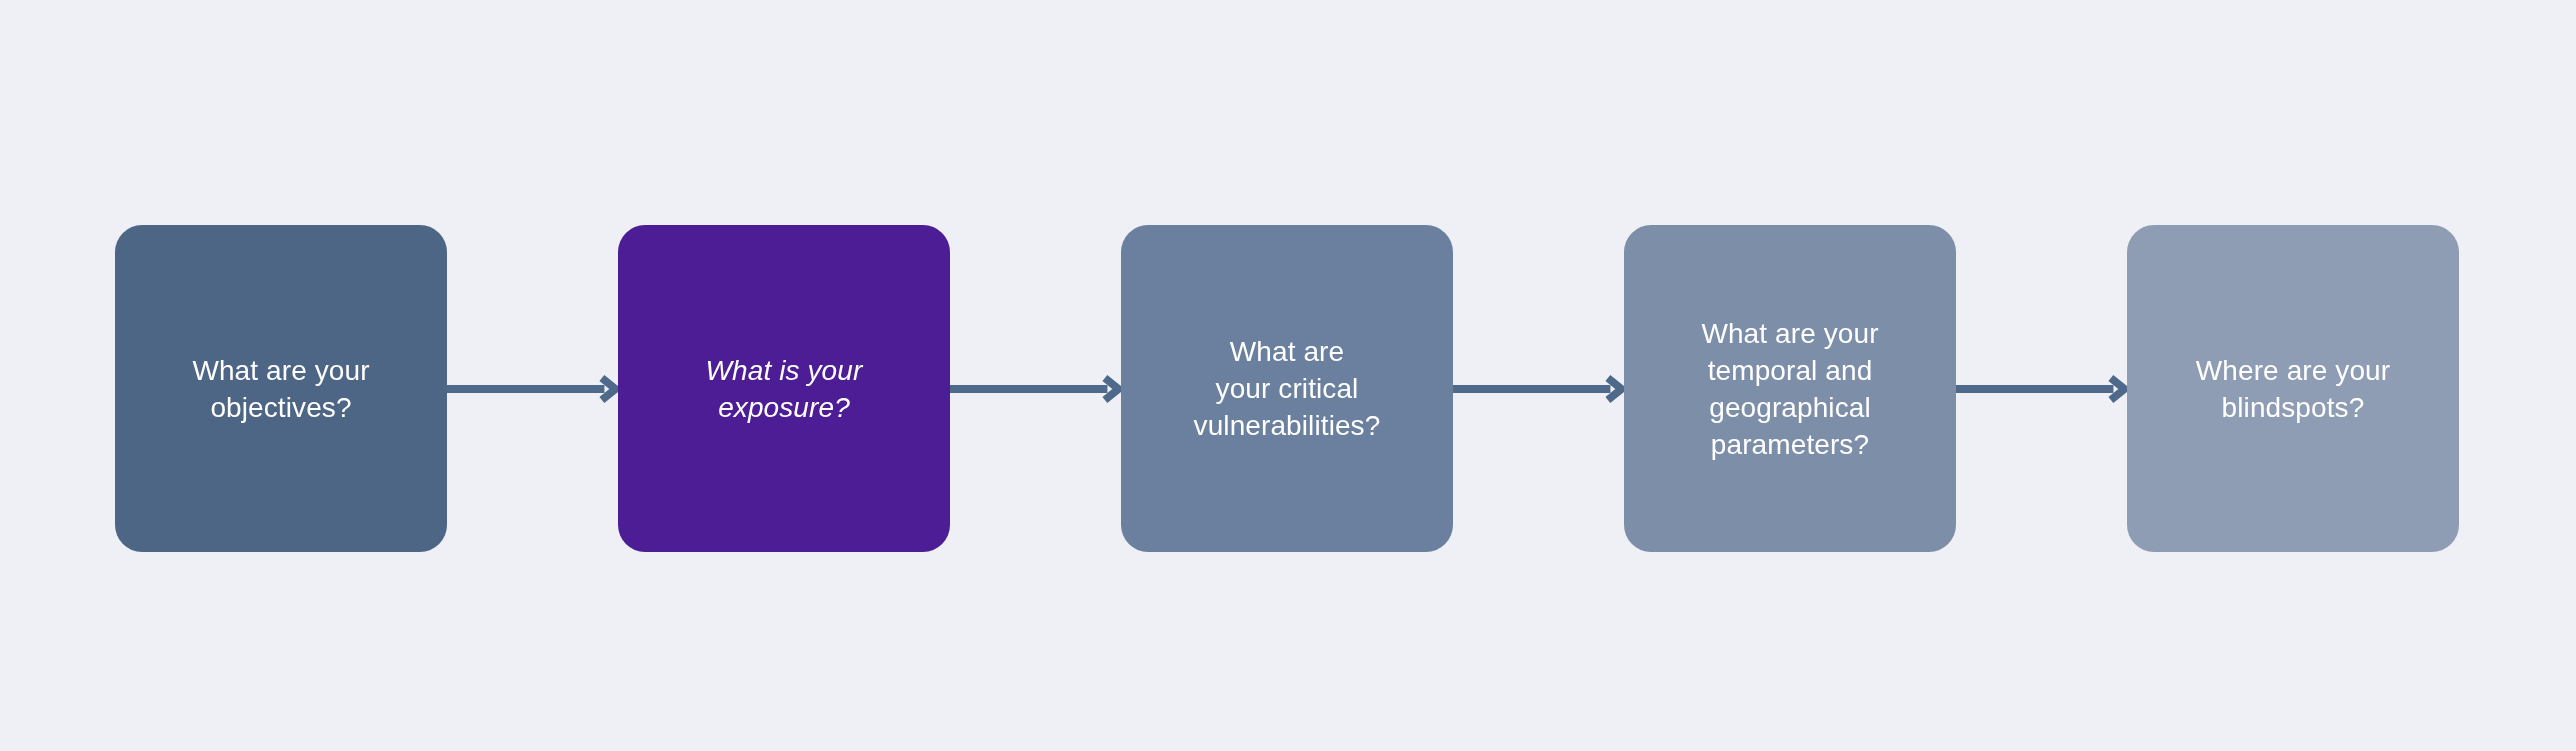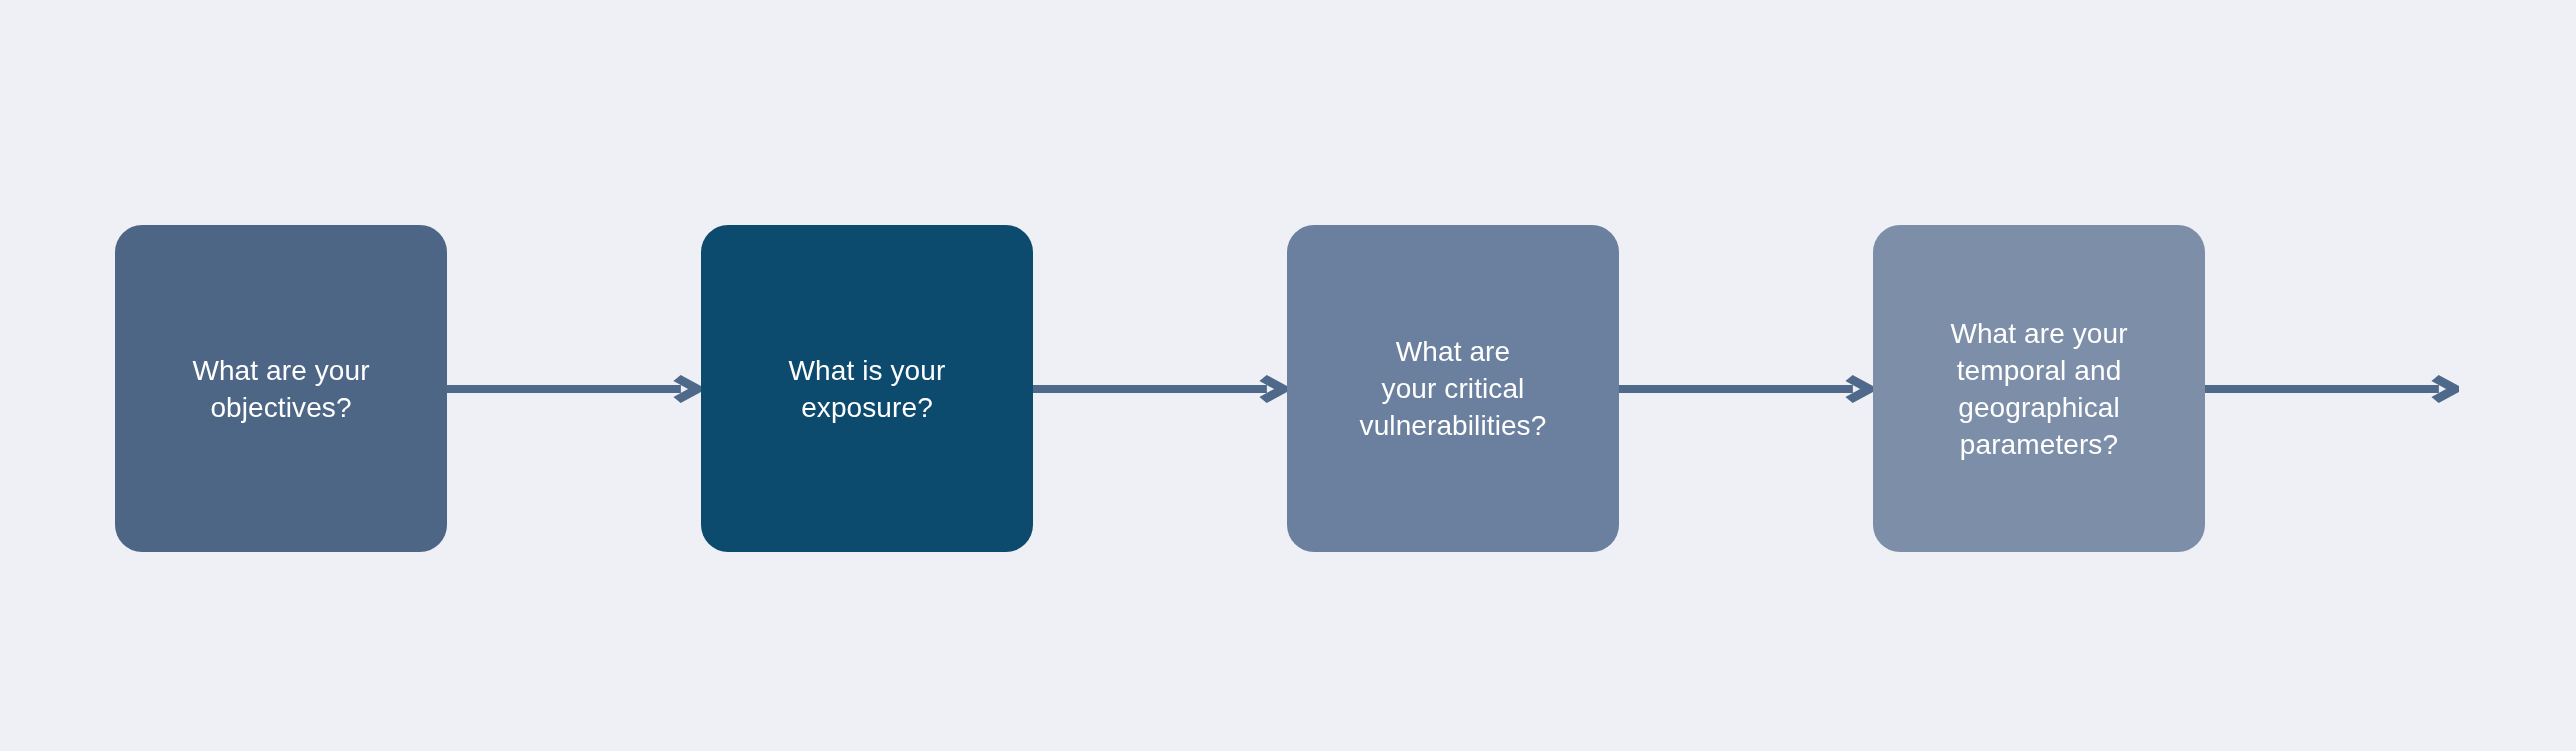--- a/index.html
+++ b/index.html
@@ -84,21 +84,21 @@
 objectives?</span>
     </div>
 
     <div class="arrow">
       <svg viewBox="0 0 265 60" preserveAspectRatio="none">
         <line class="shaft" x1="0" y1="30" x2="244" y2="30"></line>
         <polyline class="head" points="240,13 261,30 240,47"></polyline>
       </svg>
     </div>
 
-    <div class="step" style="background: #0c4a6e;">
+    <div class="step" style="background: #4c1d95; font-style: italic;">
       <span class="step-label">What is your
 exposure?</span>
     </div>
 
     <div class="arrow">
       <svg viewBox="0 0 265 60" preserveAspectRatio="none">
         <line class="shaft" x1="0" y1="30" x2="244" y2="30"></line>
         <polyline class="head" points="240,13 261,30 240,47"></polyline>
       </svg>
     </div>
@@ -123,16 +123,20 @@
 parameters?</span>
     </div>
 
     <div class="arrow">
       <svg viewBox="0 0 265 60" preserveAspectRatio="none">
         <line class="shaft" x1="0" y1="30" x2="244" y2="30"></line>
         <polyline class="head" points="240,13 261,30 240,47"></polyline>
       </svg>
     </div>
 
+    <div class="step" style="background: rgb(143, 157, 180);">
+      <span class="step-label">Where are your
+blindspots?</span>
+    </div>
 
   </div>
 </div>
 
 
 </body></html>

